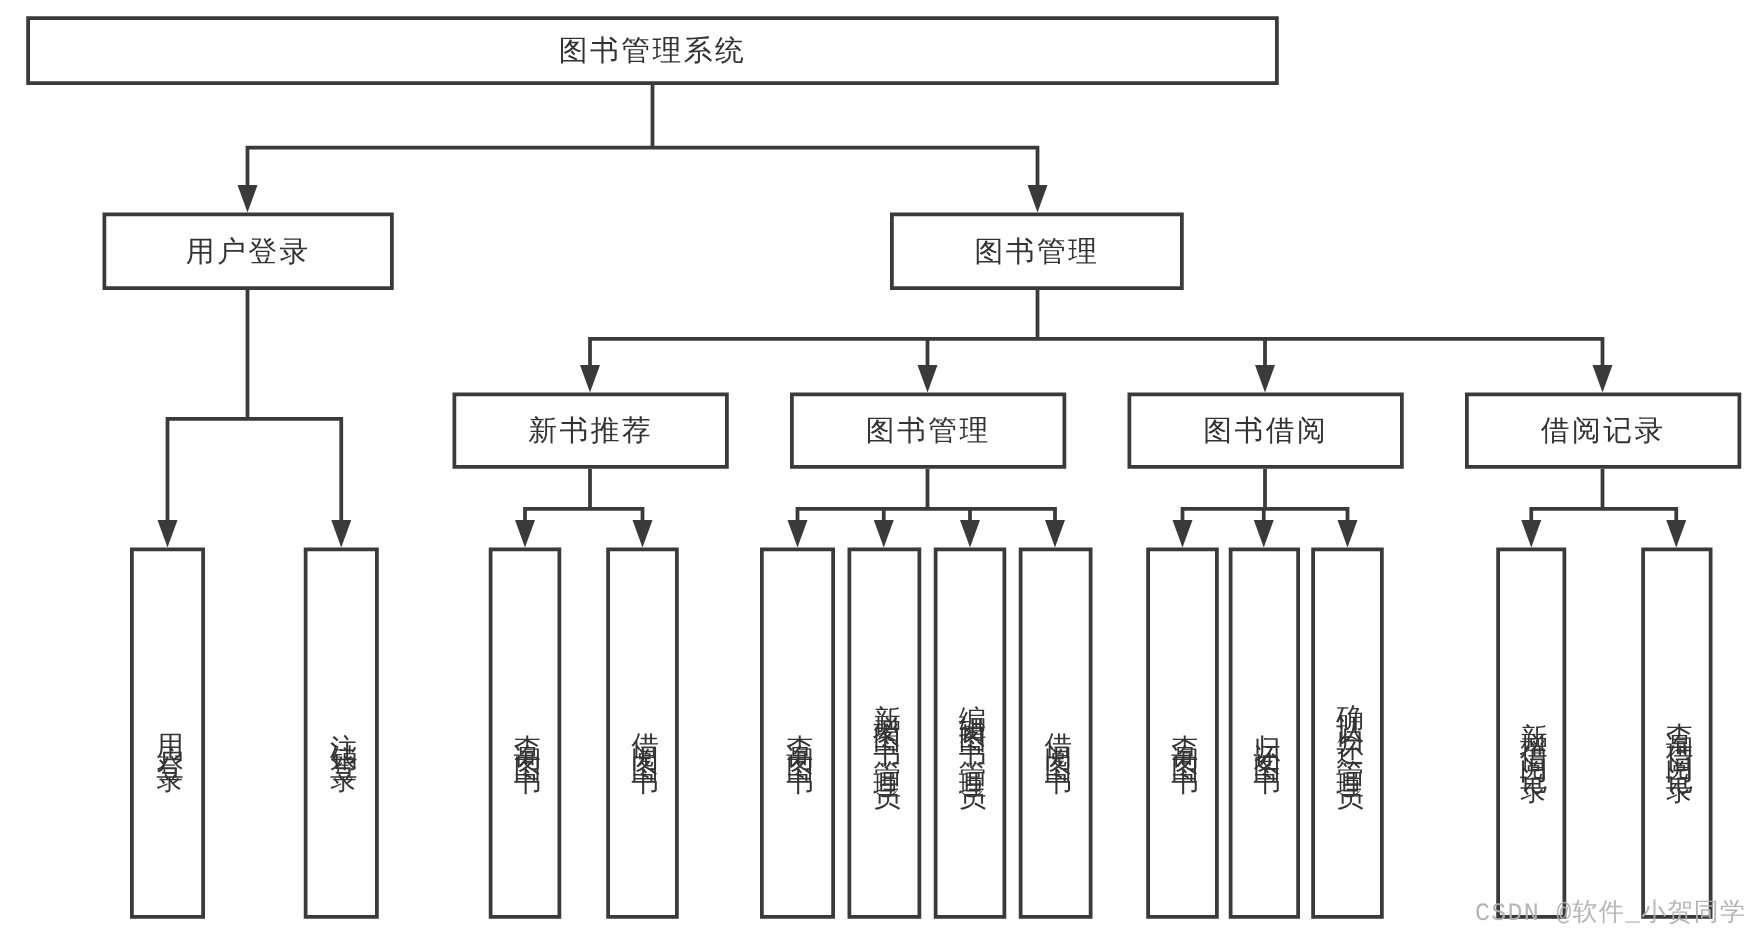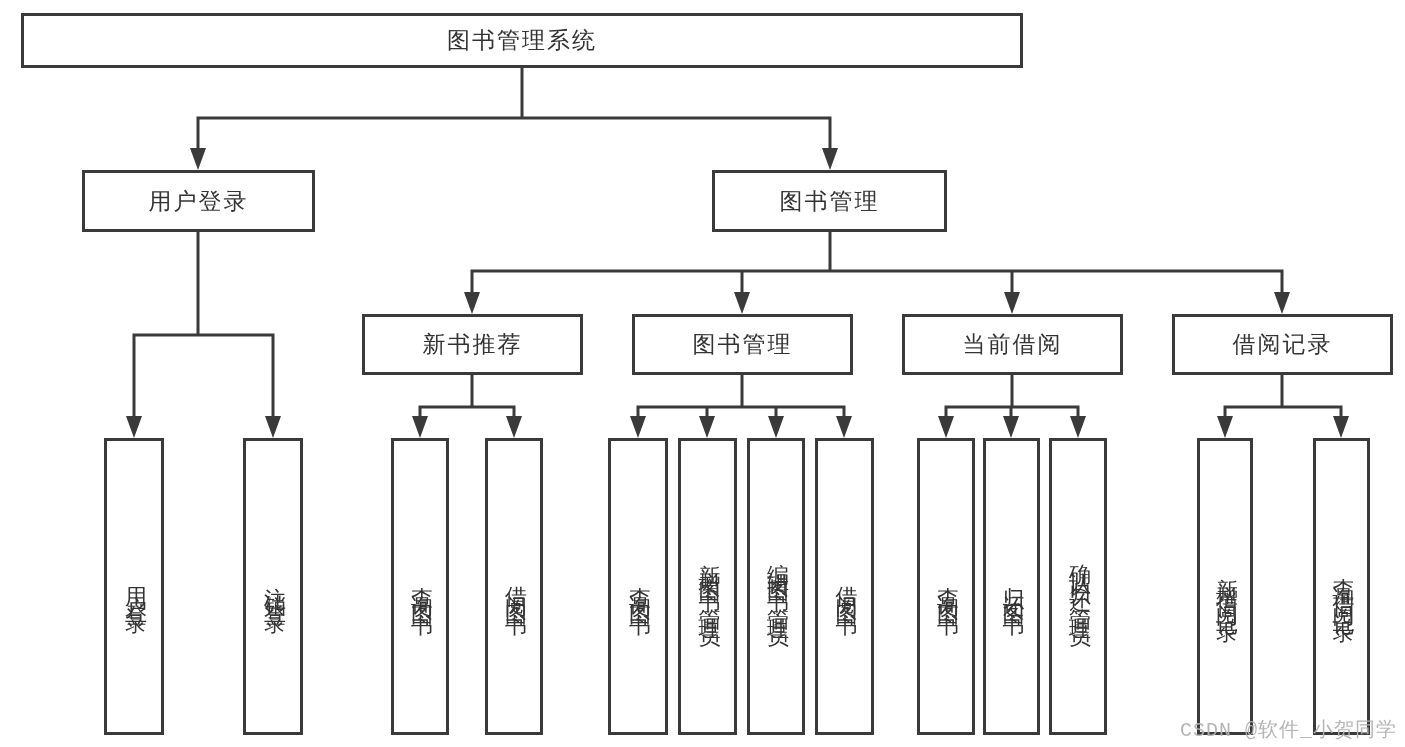--- a/index.html
+++ b/index.html
@@ -128,21 +128,21 @@
     <span>新书推荐</span>
   </div>
 
   <div class="node" style="left:712px; top:170px; width:235px; height:62px;">
     <span>图书管理</span>
   </div>
   <div class="node" style="left:632px; top:314px; width:221px; height:61px;">
     <span>图书管理</span>
   </div>
   <div class="node" style="left:902px; top:314px; width:221px; height:61px;">
-    <span>当前借阅</span>
+    <span>图书借阅</span>
   </div>
   <div class="node" style="left:1172px; top:314px; width:221px; height:61px;">
     <span>借阅记录</span>
   </div>
 
   <div class="node leaf" style="left:104px; top:438px; width:60px; height:297px;">
     <span>用户登录</span>
   </div>
   <div class="node leaf" style="left:243px; top:438px; width:60px; height:297px;">
     <span>注销登录</span>

